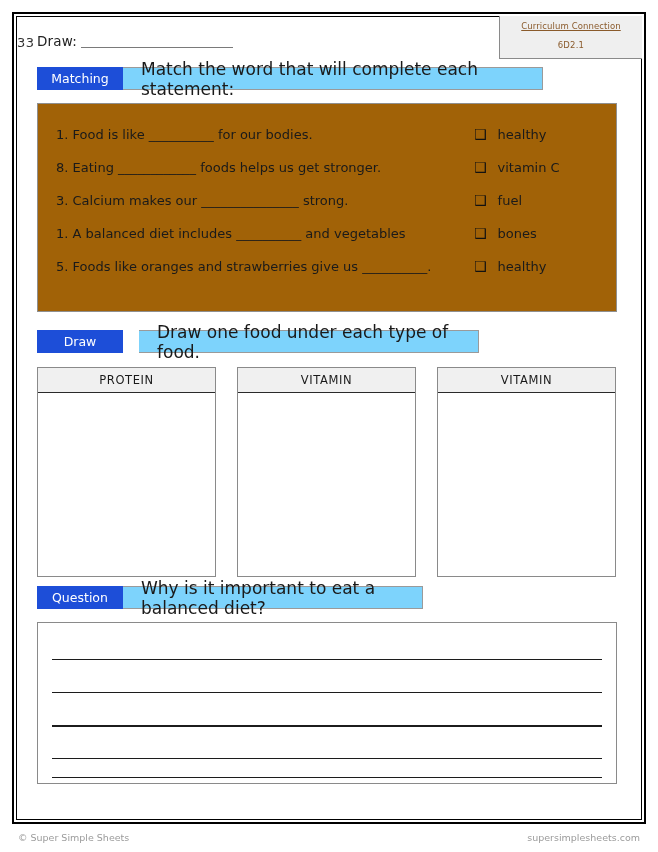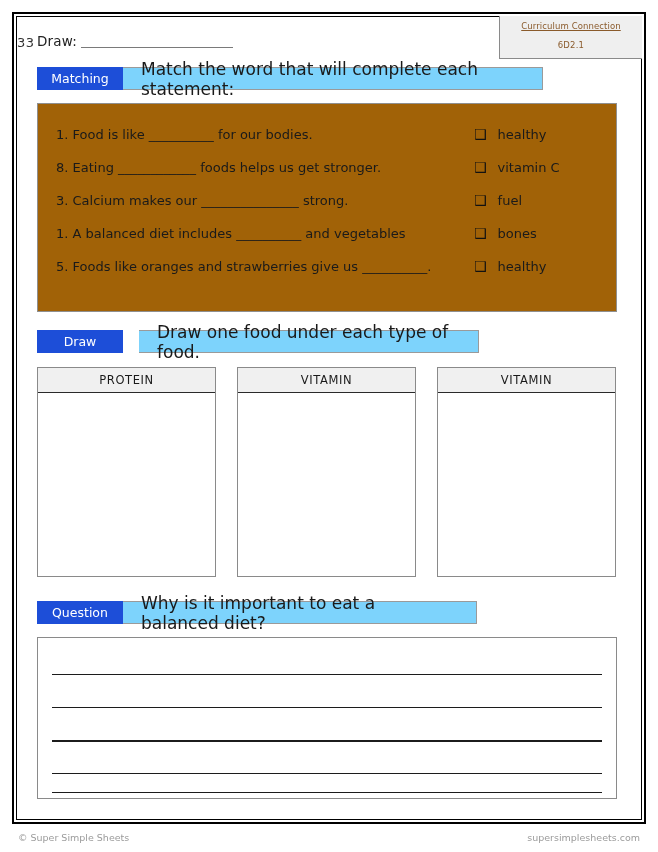--- a/index.html
+++ b/index.html
@@ -115,21 +115,21 @@
     border-left: none;
     color: #1a1a1a;
     font-size: 17px;
     display: flex;
     align-items: center;
     justify-content: center;
     padding: 0 18px;
   }
   .section-prompt.w-matching { width: 420px; }
   .section-prompt.w-draw { width: 340px; }
-  .section-prompt.w-question { width: 354px; }
+  .section-prompt.w-question { width: 300px; }
 
   
   .matching-box {
     margin: 13px 0 0 20px;
     width: 580px;
     border: 1px solid #8f8f8f;
     background: #a16207;
     padding: 14px 0 28px 0;
     display: flex;
   }
@@ -294,21 +294,21 @@
         <div class="draw-col">
           <div class="draw-col-head">VITAMIN</div>
           <div class="draw-col-body"></div>
         </div>
         <div class="draw-col">
           <div class="draw-col-head">VITAMIN</div>
           <div class="draw-col-body"></div>
         </div>
       </div>
 
-      <div class="section-head" style="margin-top:24px;">
+      <div class="section-head" style="margin-top:9px;">
         <div class="section-tag">Question</div>
         <div class="section-prompt w-question">Why is it important to eat a balanced diet?</div>
       </div>
 
       <div class="answer-box">
         <div class="answer-line l1"></div>
         <div class="answer-line l2"></div>
         <div class="answer-line l3"></div>
         <div class="answer-line l4"></div>
         <div class="answer-line l5"></div>

